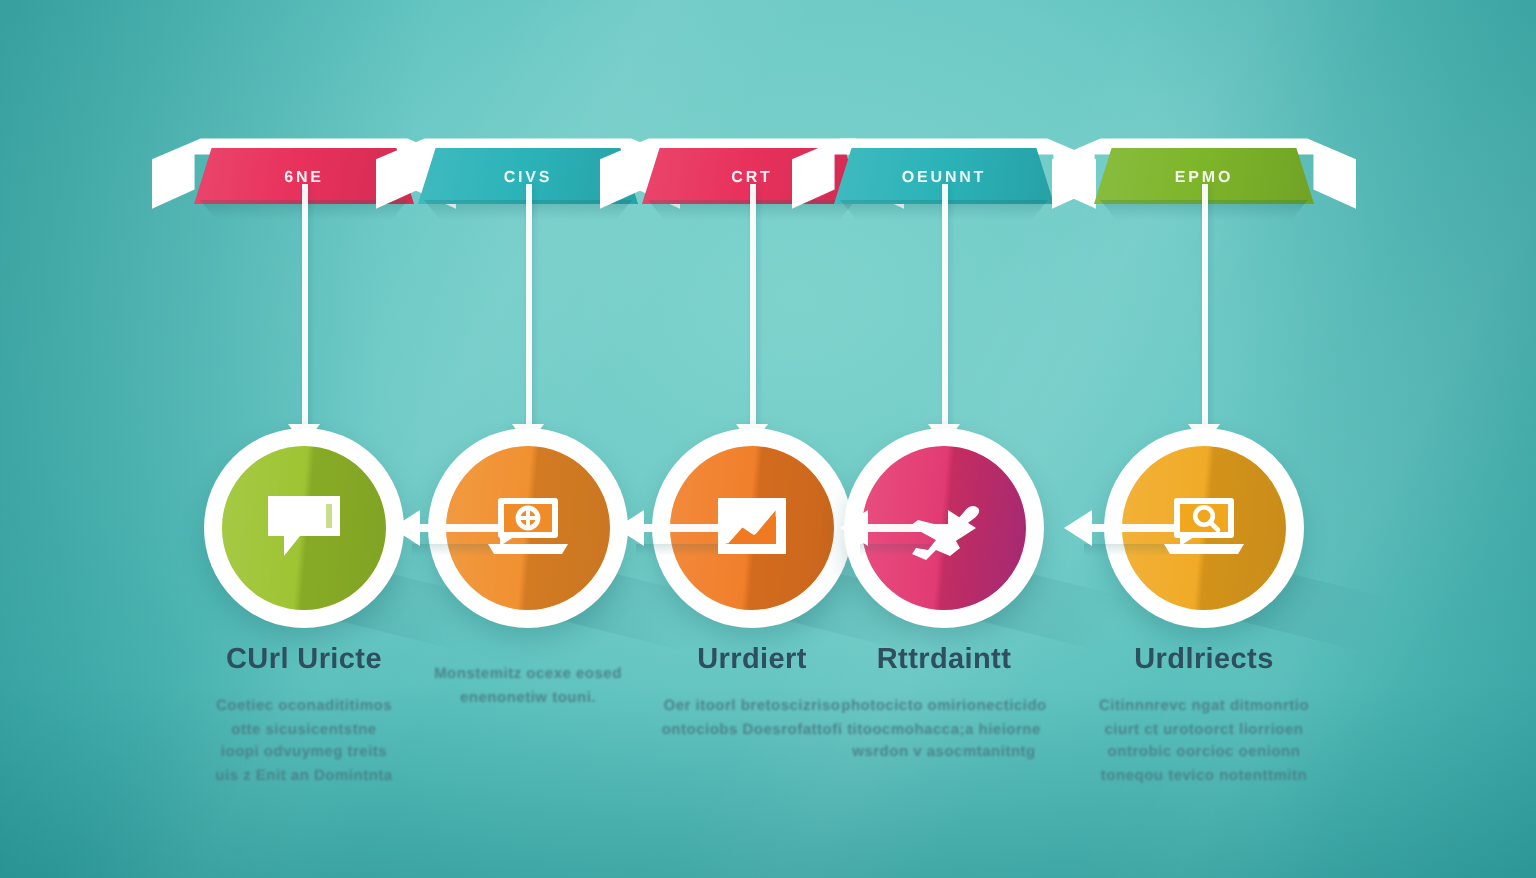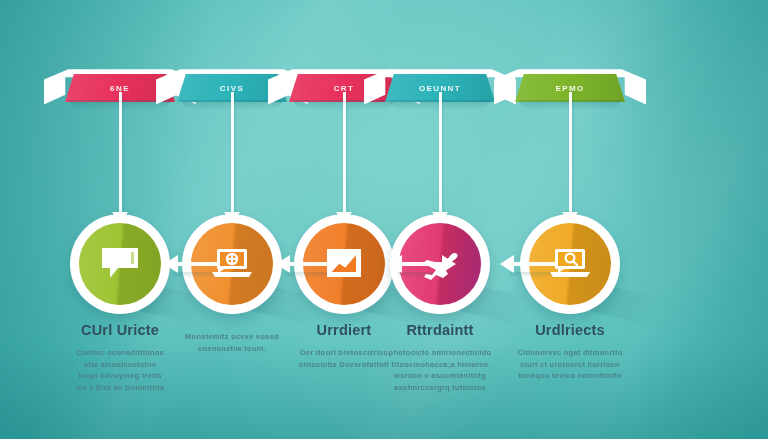--- a/index.html
+++ b/index.html
@@ -27,21 +27,21 @@
   }
   
   #bg-sheen {
     position:absolute; inset:0; pointer-events:none;
     background:
       linear-gradient(118deg, rgba(255,255,255,0) 26%, rgba(255,255,255,.055) 33%, rgba(255,255,255,0) 41%),
       linear-gradient(118deg, rgba(255,255,255,0) 56%, rgba(255,255,255,.05) 63%, rgba(255,255,255,0) 70%),
       linear-gradient(118deg, rgba(255,255,255,0) 76%, rgba(255,255,255,.045) 82%, rgba(255,255,255,0) 89%);
   }
 
-  #stage { position:absolute; inset:0; }
+  #stage { position:absolute; inset:0;margin-left:32px; }
 
   
   .col { position:absolute; top:0; width:156px; height:439px; }
 
   
   .ribbon-wrap { position:absolute; top:66px; left:0; width:156px; height:42px; }
   .ribbon-tails {
     position:absolute; top:0; left:2px; width:152px; height:40px;
     background:#ffffff;
     clip-path:polygon(0% 34%, 16% 8%, 84% 8%, 100% 34%, 100% 96%, 86% 72%, 86% 28%, 14% 28%, 14% 72%, 0% 96%);
@@ -271,21 +271,20 @@
         </svg>
       </div>
     </div>
 
     <div class="caption">
       <div class="cap-title">Rttrdaintt</div>
       <div class="cap-body">
         <div>photocicto omirionecticido</div>
         <div>titoocmohacca;a hieiorne</div>
         <div>wsrdon v asocmtanitntg</div>
-        <div>asohnrccsrgrq tuteiotos</div>
       </div>
     </div>
   </div>
 
   <div class="col" style="left:492px;">
     <div class="ribbon-wrap">
       <div class="ribbon-tails"></div>
       <div class="ribbon-face" style="background:#7db52a;">
         <span class="rb-label">EPMO</span>
       </div>
@@ -307,20 +306,21 @@
           <path d="M3 27 H43 L40 32 H6 Z" fill="#ffffff"></path>
         </svg>
       </div>
     </div>
 
     <div class="caption">
       <div class="cap-title">Urdlriects</div>
       <div class="cap-body">
         <div>Citinnnrevc ngat ditmonrtio</div>
         <div>ciurt ct urotoorct liorrioen</div>
+        <div>ontrobic oorcioc oenionn</div>
         <div>toneqou tevico notenttmitn</div>
       </div>
     </div>
   </div>
 
   <div class="harrow" style="left:164px; width:68px;">
     <div class="harrow-shadow"></div>
     <div class="tip left"></div>
     <div class="bar"></div>
     <div class="tip right"></div>

